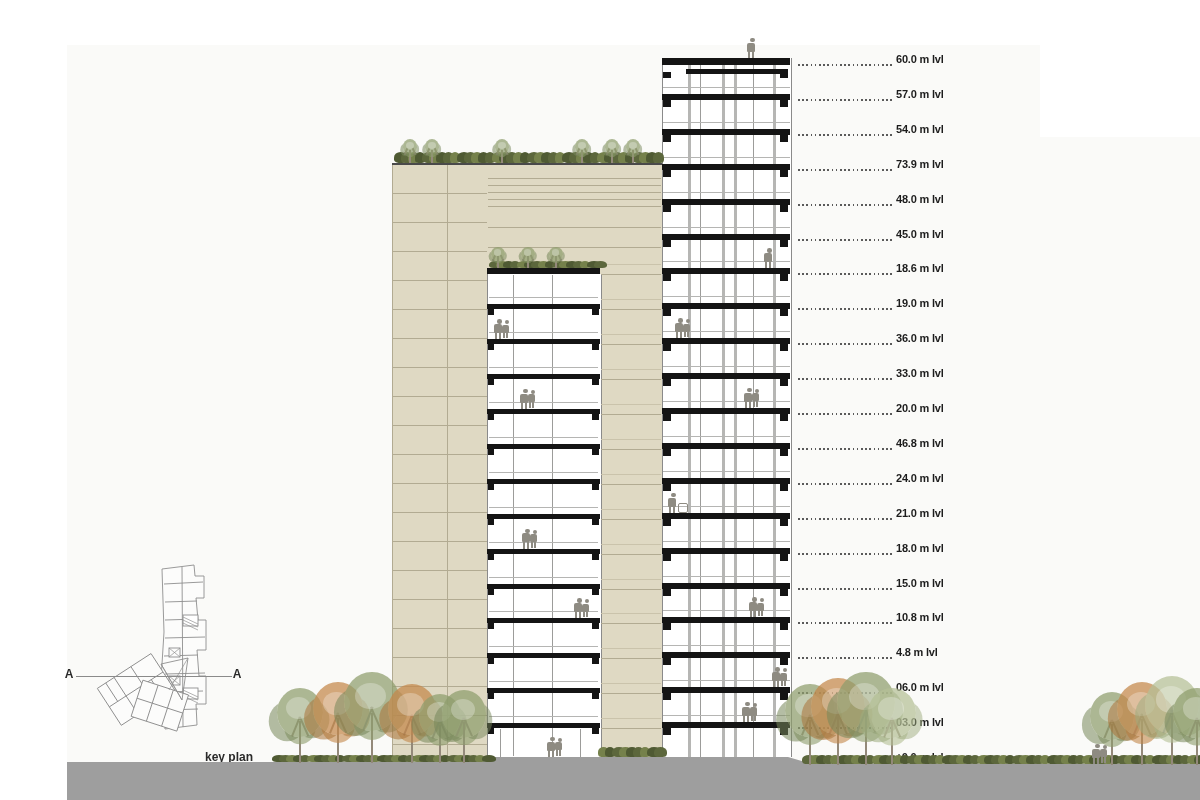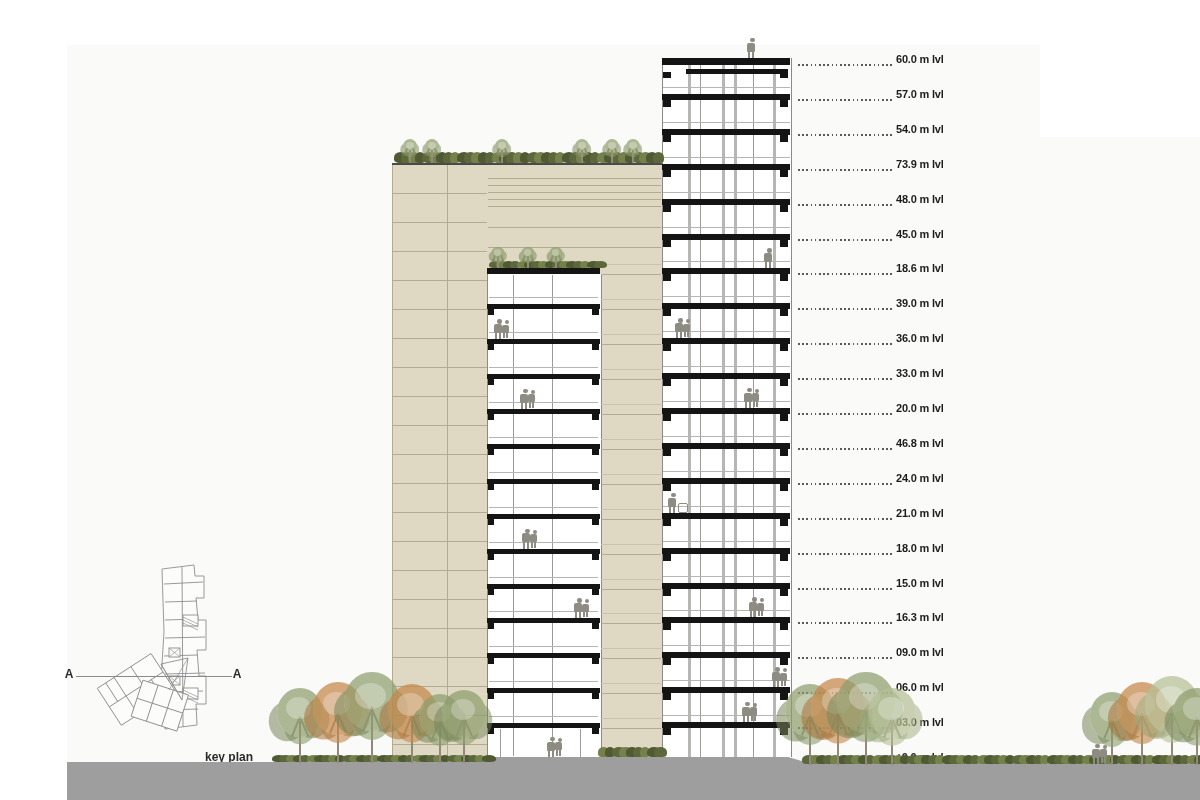--- a/index.html
+++ b/index.html
@@ -248,41 +248,41 @@
       <div style="position: absolute; left: 896px; top: 122.802px; width: 80px; font: 700 11px / 12px &quot;Liberation Sans&quot;, sans-serif; letter-spacing: -0.2px; color: rgb(28, 28, 28); white-space: nowrap;">54.0 m lvl</div>
       <div class="leader" style="position: absolute; left: 798px; top: 168.702px; width: 94px; height: 2px;"></div>
       <div style="position: absolute; left: 896px; top: 157.702px; width: 80px; font: 700 11px / 12px &quot;Liberation Sans&quot;, sans-serif; letter-spacing: -0.2px; color: rgb(28, 28, 28); white-space: nowrap;">73.9 m lvl</div>
       <div class="leader" style="position: absolute; left: 798px; top: 203.602px; width: 94px; height: 2px;"></div>
       <div style="position: absolute; left: 896px; top: 192.602px; width: 80px; font: 700 11px / 12px &quot;Liberation Sans&quot;, sans-serif; letter-spacing: -0.2px; color: rgb(28, 28, 28); white-space: nowrap;">48.0 m lvl</div>
       <div class="leader" style="position: absolute; left: 798px; top: 238.501px; width: 94px; height: 2px;"></div>
       <div style="position: absolute; left: 896px; top: 227.501px; width: 80px; font: 700 11px / 12px &quot;Liberation Sans&quot;, sans-serif; letter-spacing: -0.2px; color: rgb(28, 28, 28); white-space: nowrap;">45.0 m lvl</div>
       <div class="leader" style="position: absolute; left: 798px; top: 273.401px; width: 94px; height: 2px;"></div>
       <div style="position: absolute; left: 896px; top: 262.401px; width: 80px; font: 700 11px / 12px &quot;Liberation Sans&quot;, sans-serif; letter-spacing: -0.2px; color: rgb(28, 28, 28); white-space: nowrap;">18.6 m lvl</div>
       <div class="leader" style="position: absolute; left: 798px; top: 308.301px; width: 94px; height: 2px;"></div>
-      <div style="position: absolute; left: 896px; top: 297.301px; width: 80px; font: 700 11px / 12px &quot;Liberation Sans&quot;, sans-serif; letter-spacing: -0.2px; color: rgb(28, 28, 28); white-space: nowrap;">39.0 m lvl</div>
+      <div style="position: absolute; left: 896px; top: 297.301px; width: 80px; font: 700 11px / 12px &quot;Liberation Sans&quot;, sans-serif; letter-spacing: -0.2px; color: rgb(28, 28, 28); white-space: nowrap;">19.0 m lvl</div>
       <div class="leader" style="position: absolute; left: 798px; top: 343.201px; width: 94px; height: 2px;"></div>
       <div style="position: absolute; left: 896px; top: 332.201px; width: 80px; font: 700 11px / 12px &quot;Liberation Sans&quot;, sans-serif; letter-spacing: -0.2px; color: rgb(28, 28, 28); white-space: nowrap;">36.0 m lvl</div>
       <div class="leader" style="position: absolute; left: 798px; top: 378.101px; width: 94px; height: 2px;"></div>
       <div style="position: absolute; left: 896px; top: 367.101px; width: 80px; font: 700 11px / 12px &quot;Liberation Sans&quot;, sans-serif; letter-spacing: -0.2px; color: rgb(28, 28, 28); white-space: nowrap;">33.0 m lvl</div>
       <div class="leader" style="position: absolute; left: 798px; top: 413.001px; width: 94px; height: 2px;"></div>
       <div style="position: absolute; left: 896px; top: 402.001px; width: 80px; font: 700 11px / 12px &quot;Liberation Sans&quot;, sans-serif; letter-spacing: -0.2px; color: rgb(28, 28, 28); white-space: nowrap;">20.0 m lvl</div>
       <div class="leader" style="position: absolute; left: 798px; top: 447.901px; width: 94px; height: 2px;"></div>
       <div style="position: absolute; left: 896px; top: 436.901px; width: 80px; font: 700 11px / 12px &quot;Liberation Sans&quot;, sans-serif; letter-spacing: -0.2px; color: rgb(28, 28, 28); white-space: nowrap;">46.8 m lvl</div>
       <div class="leader" style="position: absolute; left: 798px; top: 482.801px; width: 94px; height: 2px;"></div>
       <div style="position: absolute; left: 896px; top: 471.801px; width: 80px; font: 700 11px / 12px &quot;Liberation Sans&quot;, sans-serif; letter-spacing: -0.2px; color: rgb(28, 28, 28); white-space: nowrap;">24.0 m lvl</div>
       <div class="leader" style="position: absolute; left: 798px; top: 517.701px; width: 94px; height: 2px;"></div>
       <div style="position: absolute; left: 896px; top: 506.701px; width: 80px; font: 700 11px / 12px &quot;Liberation Sans&quot;, sans-serif; letter-spacing: -0.2px; color: rgb(28, 28, 28); white-space: nowrap;">21.0 m lvl</div>
       <div class="leader" style="position: absolute; left: 798px; top: 552.601px; width: 94px; height: 2px;"></div>
       <div style="position: absolute; left: 896px; top: 541.601px; width: 80px; font: 700 11px / 12px &quot;Liberation Sans&quot;, sans-serif; letter-spacing: -0.2px; color: rgb(28, 28, 28); white-space: nowrap;">18.0 m lvl</div>
       <div class="leader" style="position: absolute; left: 798px; top: 587.5px; width: 94px; height: 2px;"></div>
       <div style="position: absolute; left: 896px; top: 576.5px; width: 80px; font: 700 11px / 12px &quot;Liberation Sans&quot;, sans-serif; letter-spacing: -0.2px; color: rgb(28, 28, 28); white-space: nowrap;">15.0 m lvl</div>
       <div class="leader" style="position: absolute; left: 798px; top: 622.4px; width: 94px; height: 2px;"></div>
-      <div style="position: absolute; left: 896px; top: 611.4px; width: 80px; font: 700 11px / 12px &quot;Liberation Sans&quot;, sans-serif; letter-spacing: -0.2px; color: rgb(28, 28, 28); white-space: nowrap;">16.3 m lvl</div>
+      <div style="position: absolute; left: 896px; top: 611.4px; width: 80px; font: 700 11px / 12px &quot;Liberation Sans&quot;, sans-serif; letter-spacing: -0.2px; color: rgb(28, 28, 28); white-space: nowrap;">10.8 m lvl</div>
       <div class="leader" style="position: absolute; left: 798px; top: 657.3px; width: 94px; height: 2px;"></div>
-      <div style="position: absolute; left: 896px; top: 646.3px; width: 80px; font: 700 11px / 12px &quot;Liberation Sans&quot;, sans-serif; letter-spacing: -0.2px; color: rgb(28, 28, 28); white-space: nowrap;">09.0 m lvl</div>
+      <div style="position: absolute; left: 896px; top: 646.3px; width: 80px; font: 700 11px / 12px &quot;Liberation Sans&quot;, sans-serif; letter-spacing: -0.2px; color: rgb(28, 28, 28); white-space: nowrap;">4.8 m lvl</div>
       <div class="leader" style="position: absolute; left: 798px; top: 692.2px; width: 94px; height: 2px;"></div>
       <div style="position: absolute; left: 896px; top: 681.2px; width: 80px; font: 700 11px / 12px &quot;Liberation Sans&quot;, sans-serif; letter-spacing: -0.2px; color: rgb(28, 28, 28); white-space: nowrap;">06.0 m lvl</div>
       <div class="leader" style="position: absolute; left: 798px; top: 727.1px; width: 94px; height: 2px;"></div>
       <div style="position: absolute; left: 896px; top: 716.1px; width: 80px; font: 700 11px / 12px &quot;Liberation Sans&quot;, sans-serif; letter-spacing: -0.2px; color: rgb(28, 28, 28); white-space: nowrap;">03.0 m lvl</div>
       <div class="leader" style="position: absolute; left: 798px; top: 762px; width: 94px; height: 2px;"></div>
       <div style="position: absolute; left: 896px; top: 751px; width: 80px; font: 700 11px / 12px &quot;Liberation Sans&quot;, sans-serif; letter-spacing: -0.2px; color: rgb(28, 28, 28); white-space: nowrap;">±0.0 m lvl</div>
       <div style="position: absolute; left: 67px; top: 757px; width: 1133px; height: 43px; background: rgb(158, 158, 158); clip-path: polygon(0px 5px, 403px 5px, 421px 0px, 721px 0px, 745px 7px, 1133px 7px, 1133px 43px, 0px 43px);"></div>
       <div style="position: absolute; left: 272px; top: 755px; width: 14px; height: 7px; background: rgb(79, 90, 51); border-radius: 50% 50% 35% 35%;"></div>
       <div style="position: absolute; left: 279px; top: 755px; width: 13px; height: 7px; background: rgb(92, 103, 60); border-radius: 50% 50% 35% 35%;"></div>
       <div style="position: absolute; left: 286px; top: 755px; width: 12px; height: 7px; background: rgb(117, 129, 75); border-radius: 50% 50% 35% 35%;"></div>

